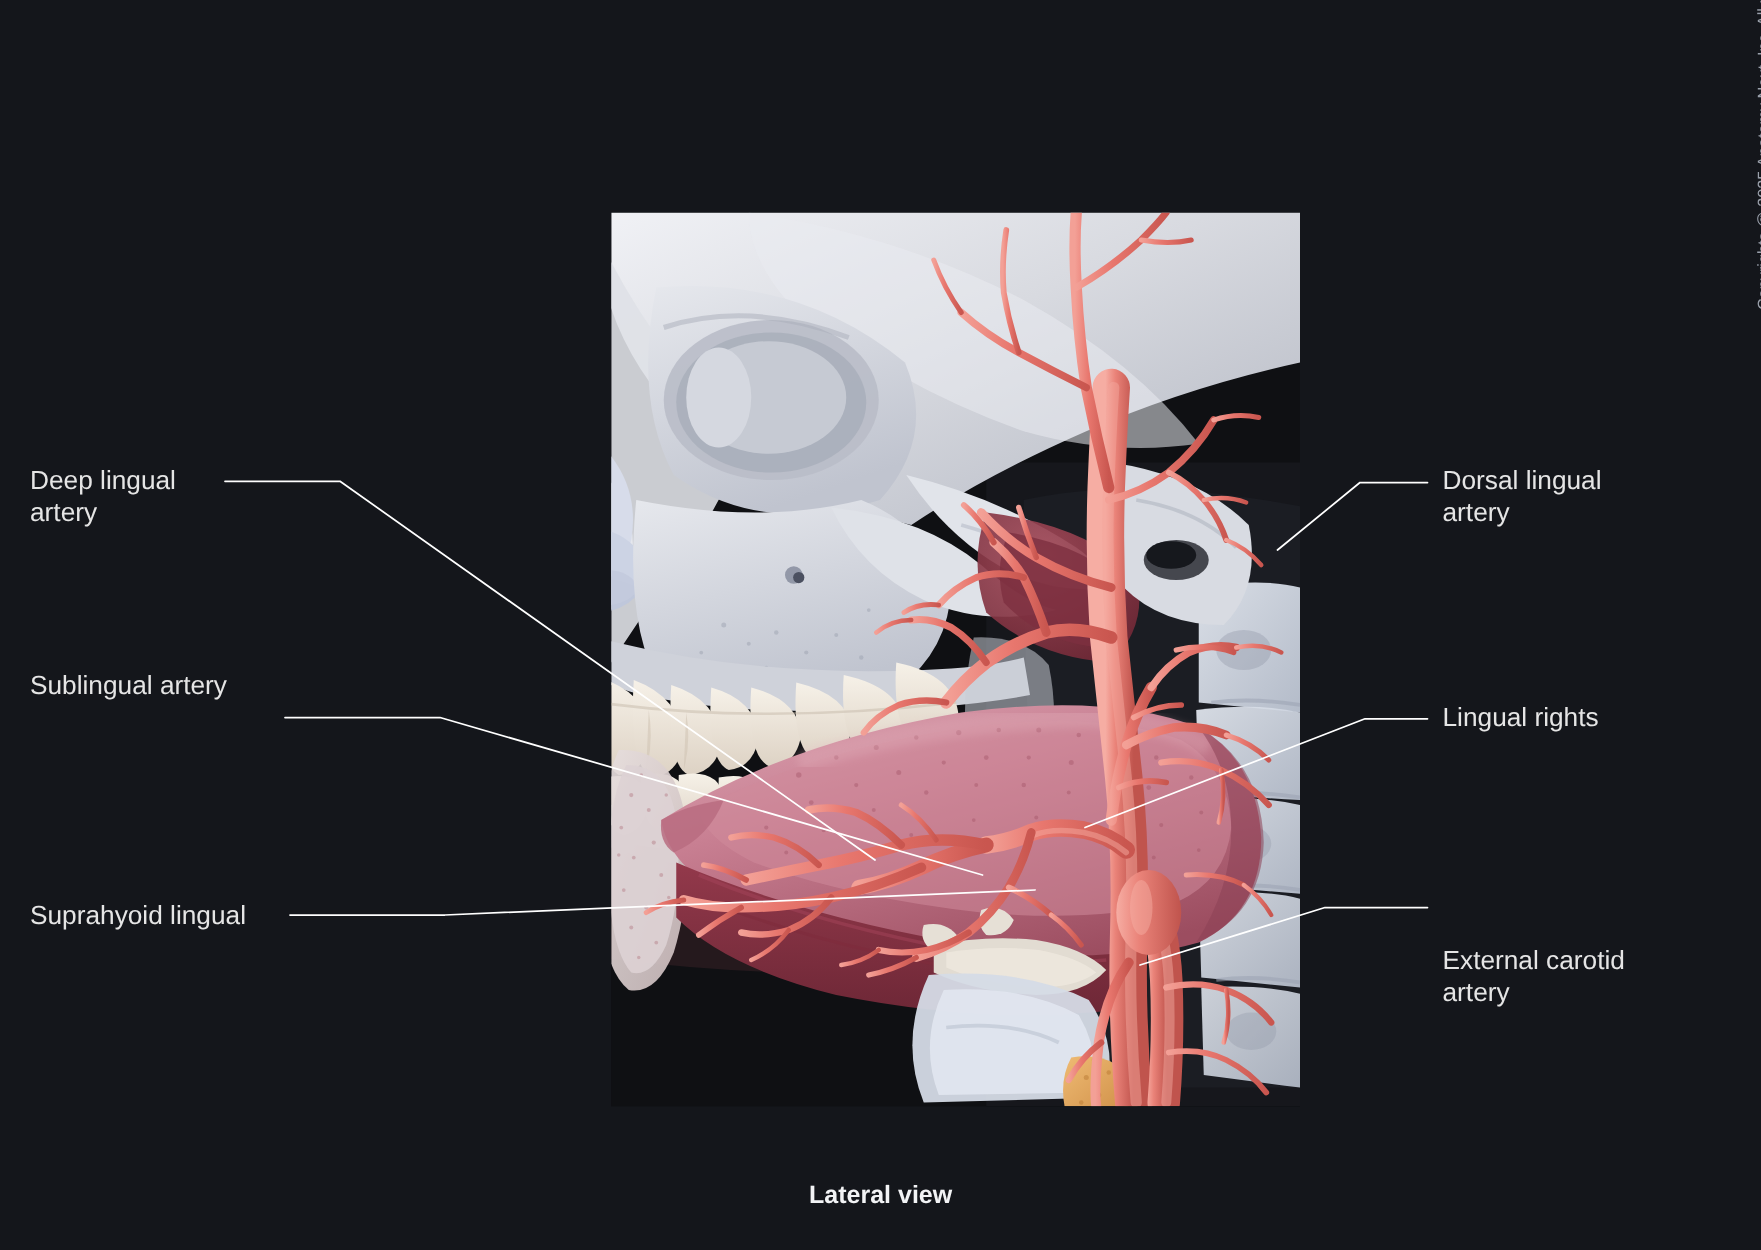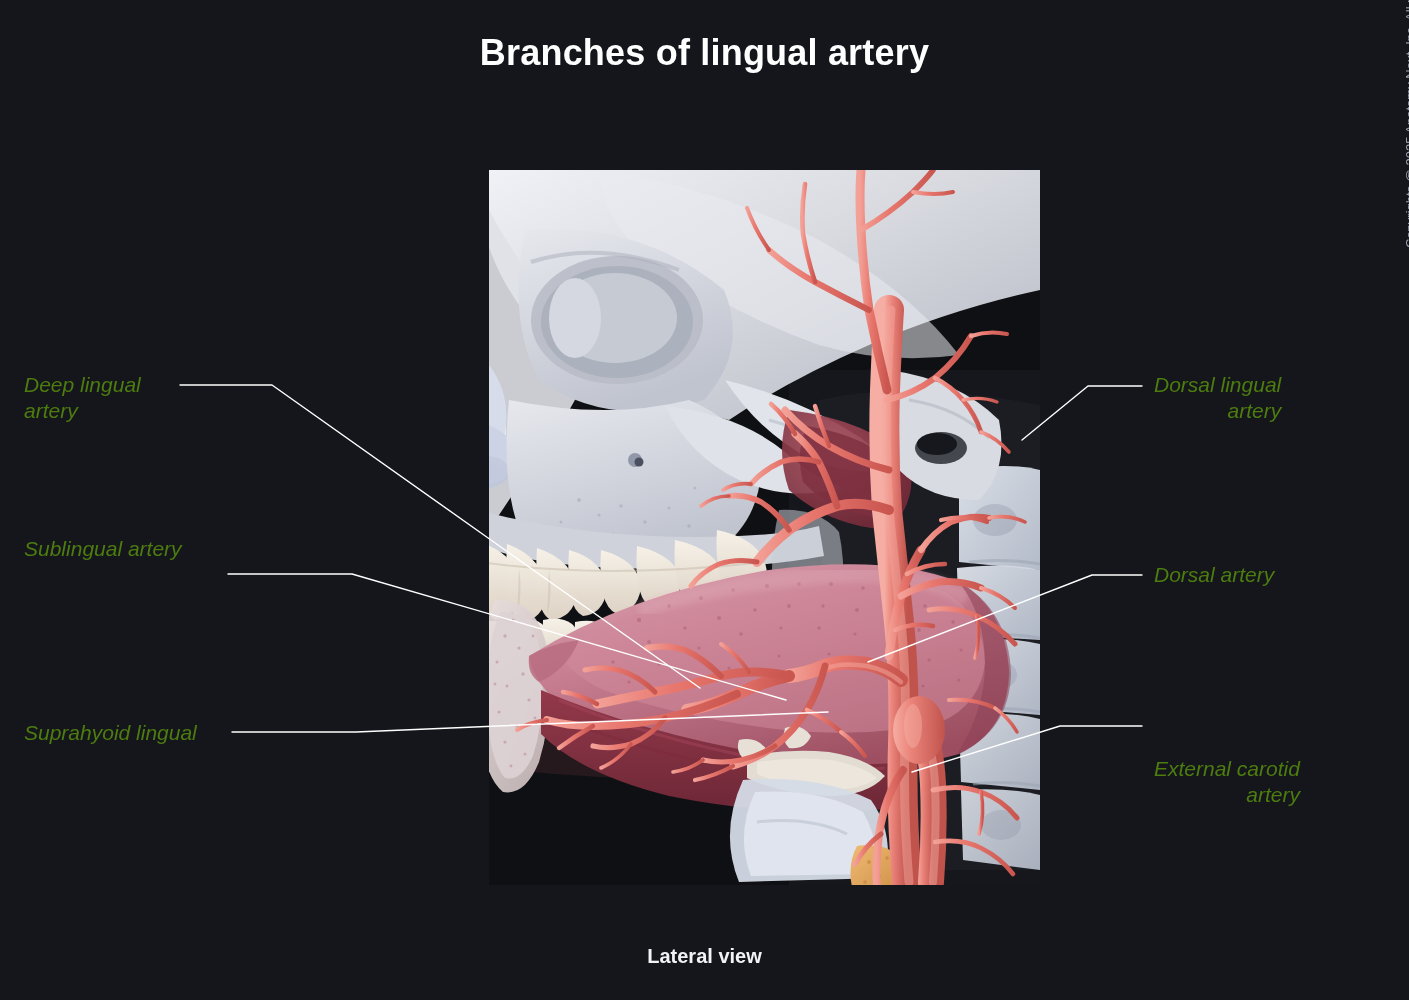--- a/index.html
+++ b/index.html
@@ -37,43 +37,41 @@
 
   
   .brand{
     position:absolute;left:26px;top:930px;
     display:flex;align-items:center;gap:14px;
   }
   .brand-text{color:#f2f3f5;font-size:22px;}
 
   
   .label{
-    position:absolute;color:#4d7c0f;font-size:21px;line-height:26px;
+    position:absolute;color:#e5e5e5;font-size:21px;line-height:26px;
     white-space:pre-line;
-    font-style:italic;
   }
   .label.left{text-align:left;}
-  .label.right{text-align:right;}
+  .label.right{text-align:left;}
 
   
   .leaders{position:absolute;left:0;top:0;width:1409px;height:1000px;pointer-events:none;}
 
   
   .art{
     position:absolute;left:489px;top:170px;width:551px;height:715px;
     overflow:hidden;background:#0f1013;
   }
   .art svg{display:block;}
 </style>
 </head>
 <body>
 
 <div class="page">
 
-  <div class="title">Branches of lingual artery</div>
 
   <div class="art">
     <svg width="551" height="715" viewBox="0 0 551 715" xmlns="http://www.w3.org/2000/svg">
       <defs>
         <linearGradient id="boneG" x1="0" y1="0" x2="1" y2="1">
           <stop offset="0%" stop-color="#f1f2f6"></stop>
           <stop offset="45%" stop-color="#d8dae0"></stop>
           <stop offset="100%" stop-color="#b3b7c2"></stop>
         </linearGradient>
         <linearGradient id="boneG2" x1="0" y1="0" x2="0.4" y2="1">
@@ -462,21 +460,21 @@
     </g>
   </svg>
 
   <div class="label left" style="left:24px;top:372px;">Deep lingual
 artery</div>
   <div class="label left" style="left:24px;top:536px;">Sublingual artery</div>
   <div class="label left" style="left:24px;top:720px;">Suprahyoid lingual</div>
 
   <div class="label right" style="left:1154px;top:372px;">Dorsal lingual
 artery</div>
-  <div class="label right" style="left:1154px;top:562px;">Dorsal artery</div>
+  <div class="label right" style="left:1154px;top:562px;">Lingual rights</div>
   <div class="label right" style="left:1154px;top:756px;">External carotid
 artery</div>
 
   <div class="copyright">Copyrights @ 2025 Anatomy Next, Inc. All rights reserved www.anatomy.app</div>
 
 
   <div class="caption">Lateral view</div>
 
 </div>
 

